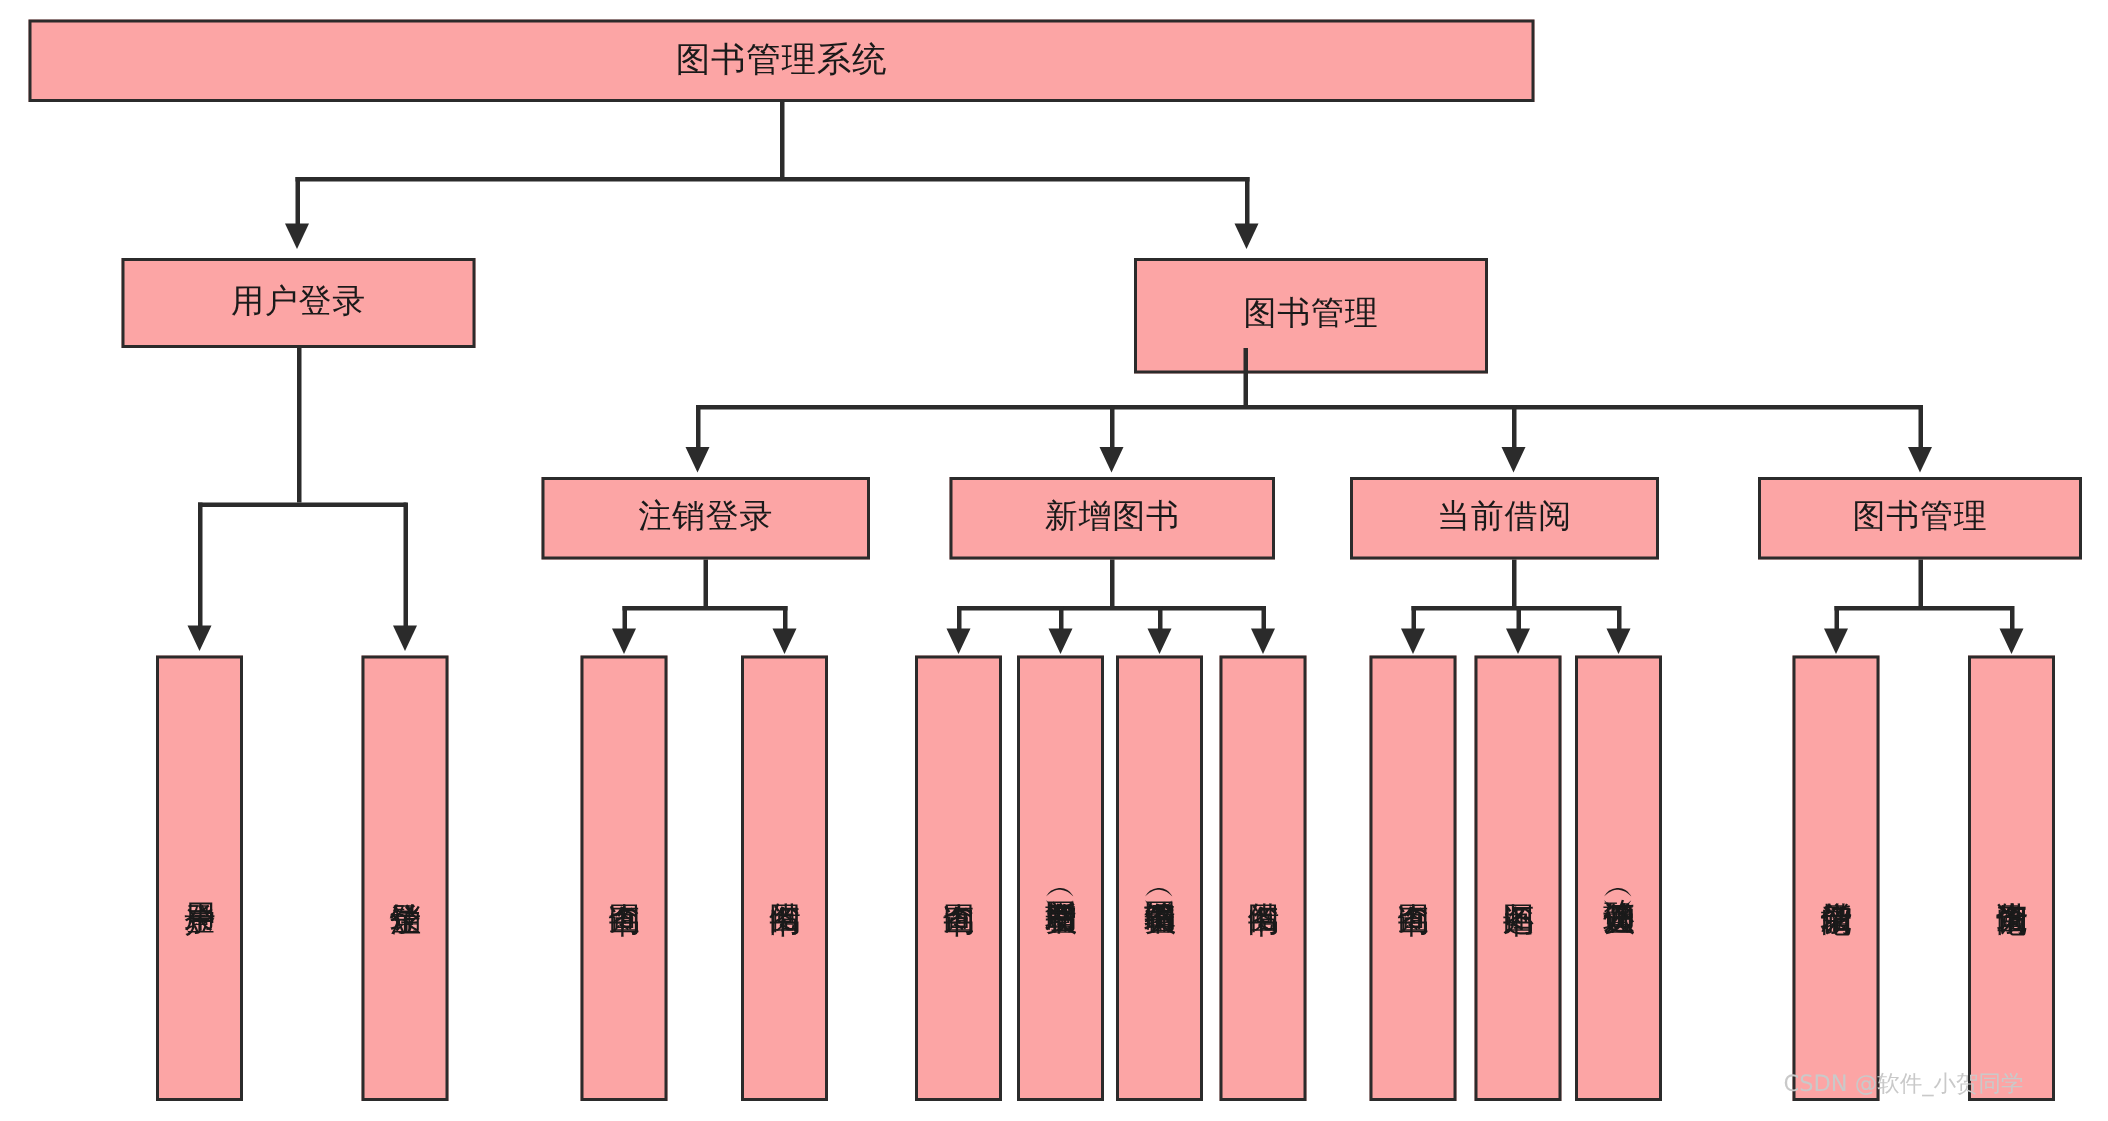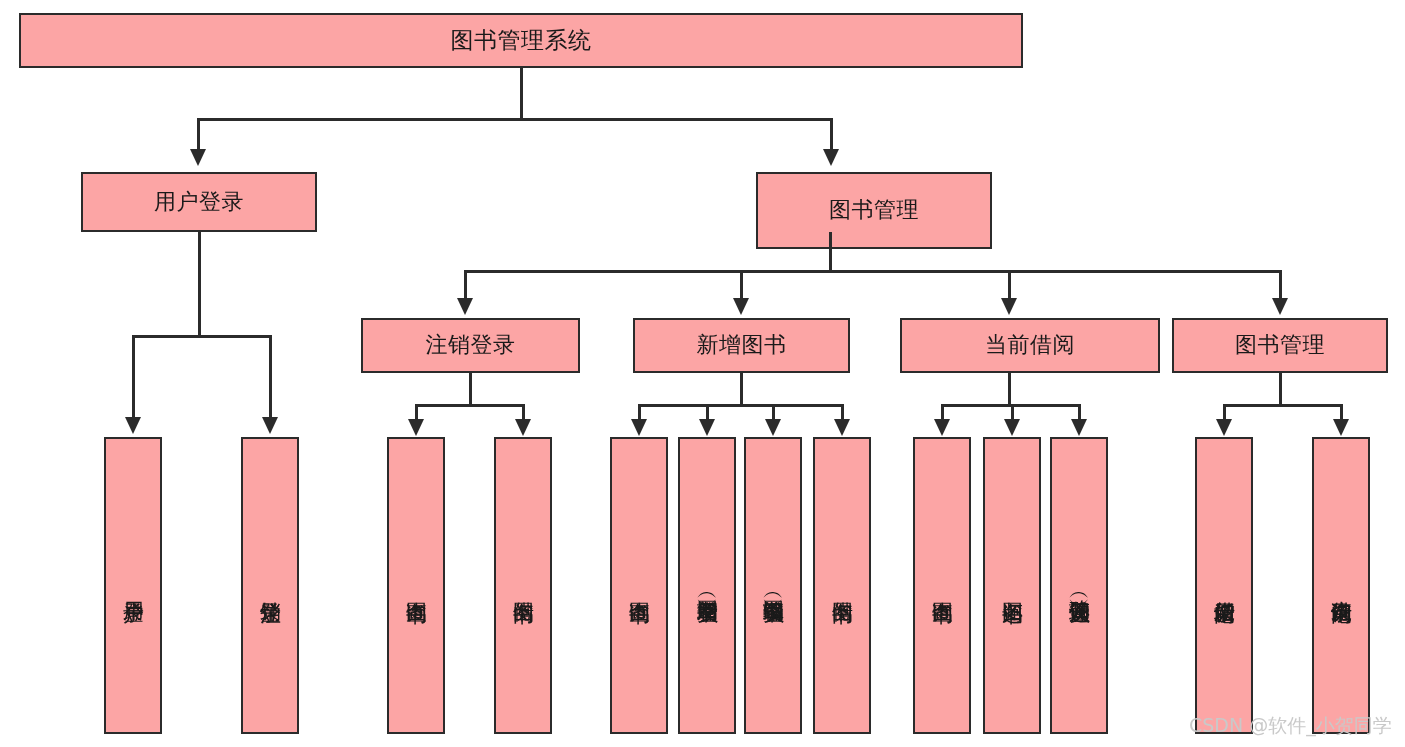--- a/index.html
+++ b/index.html
@@ -65,21 +65,21 @@
     width: 0;
     height: 0;
     border-left: 8px solid transparent;
     border-right: 8px solid transparent;
     border-top: 17px solid #2b2b2b;
   }
   
   .watermark {
     position: absolute;
     color: #c9c9c9;
-    font-size: 19px;
+    font-size: 15px;
     white-space: nowrap;
     user-select: none;
   }
 </style>
 </head>
 <body>
 
 <div id="canvas">
 
   <div class="node h root" style="left:19px; top:13px; width:1004px; height:55px;">图书管理系统</div>
@@ -118,21 +118,21 @@
   <div class="vline" style="left:1008px; top:270px; height:30px;"></div>
   <div class="arrow" style="left:1001px; top:298px;"></div>
 
   <div class="vline" style="left:1279px; top:270px; height:30px;"></div>
   <div class="arrow" style="left:1272px; top:298px;"></div>
 
   <div class="node h" style="left:361px; top:318px; width:219px; height:55px;">注销登录</div>
 
   <div class="node h" style="left:633px; top:318px; width:217px; height:55px;">新增图书</div>
 
-  <div class="node h" style="left:900px; top:318px; width:260px; height:55px;">当前借阅</div>
+  <div class="node h" style="left:900px; top:318px; width:206px; height:55px;">当前借阅</div>
 
   <div class="node h" style="left:1172px; top:318px; width:216px; height:55px;">图书管理</div>
 
   <div class="vline" style="left:469px; top:373px; height:33px;"></div>
   <div class="hline" style="left:415px; top:404px; width:110px;"></div>
   <div class="vline" style="left:415px; top:404px; height:17px;"></div>
   <div class="arrow" style="left:408px; top:419px;"></div>
   <div class="vline" style="left:522px; top:404px; height:17px;"></div>
   <div class="arrow" style="left:515px; top:419px;"></div>
 

